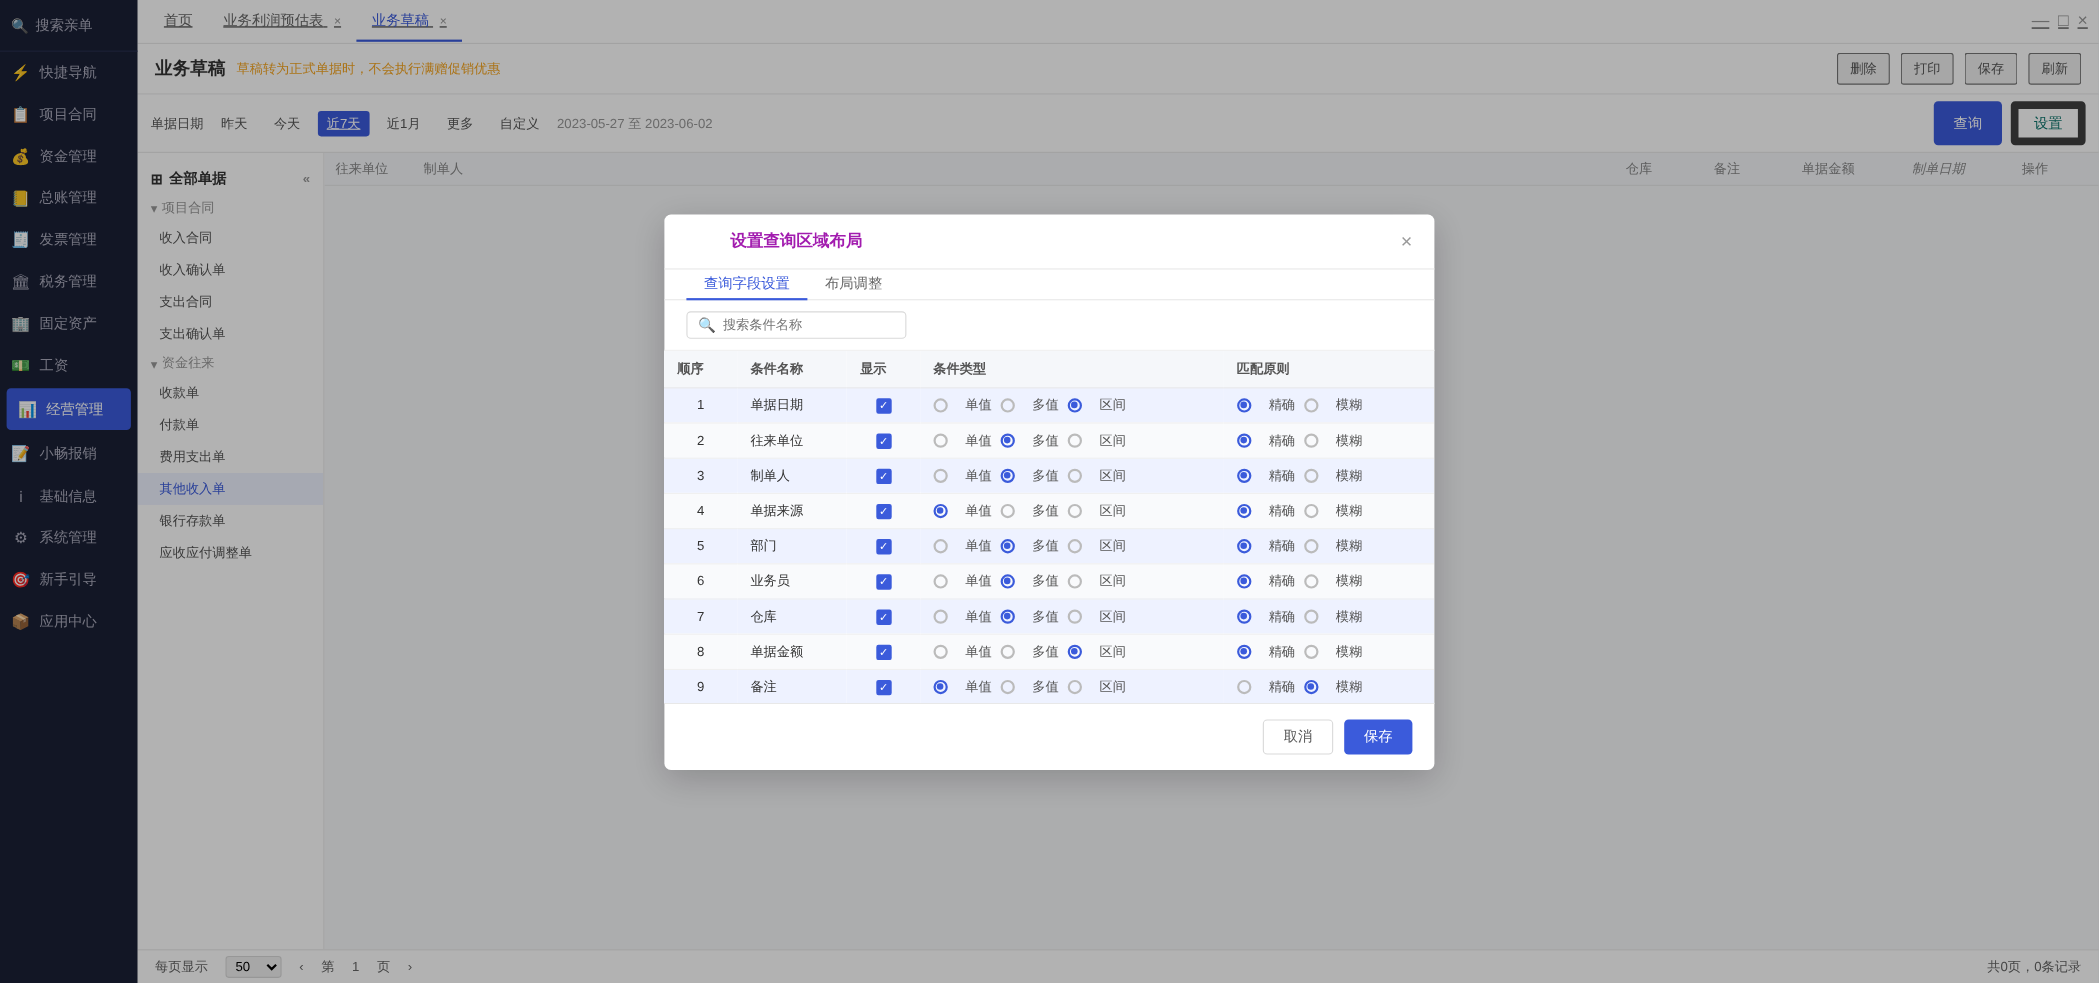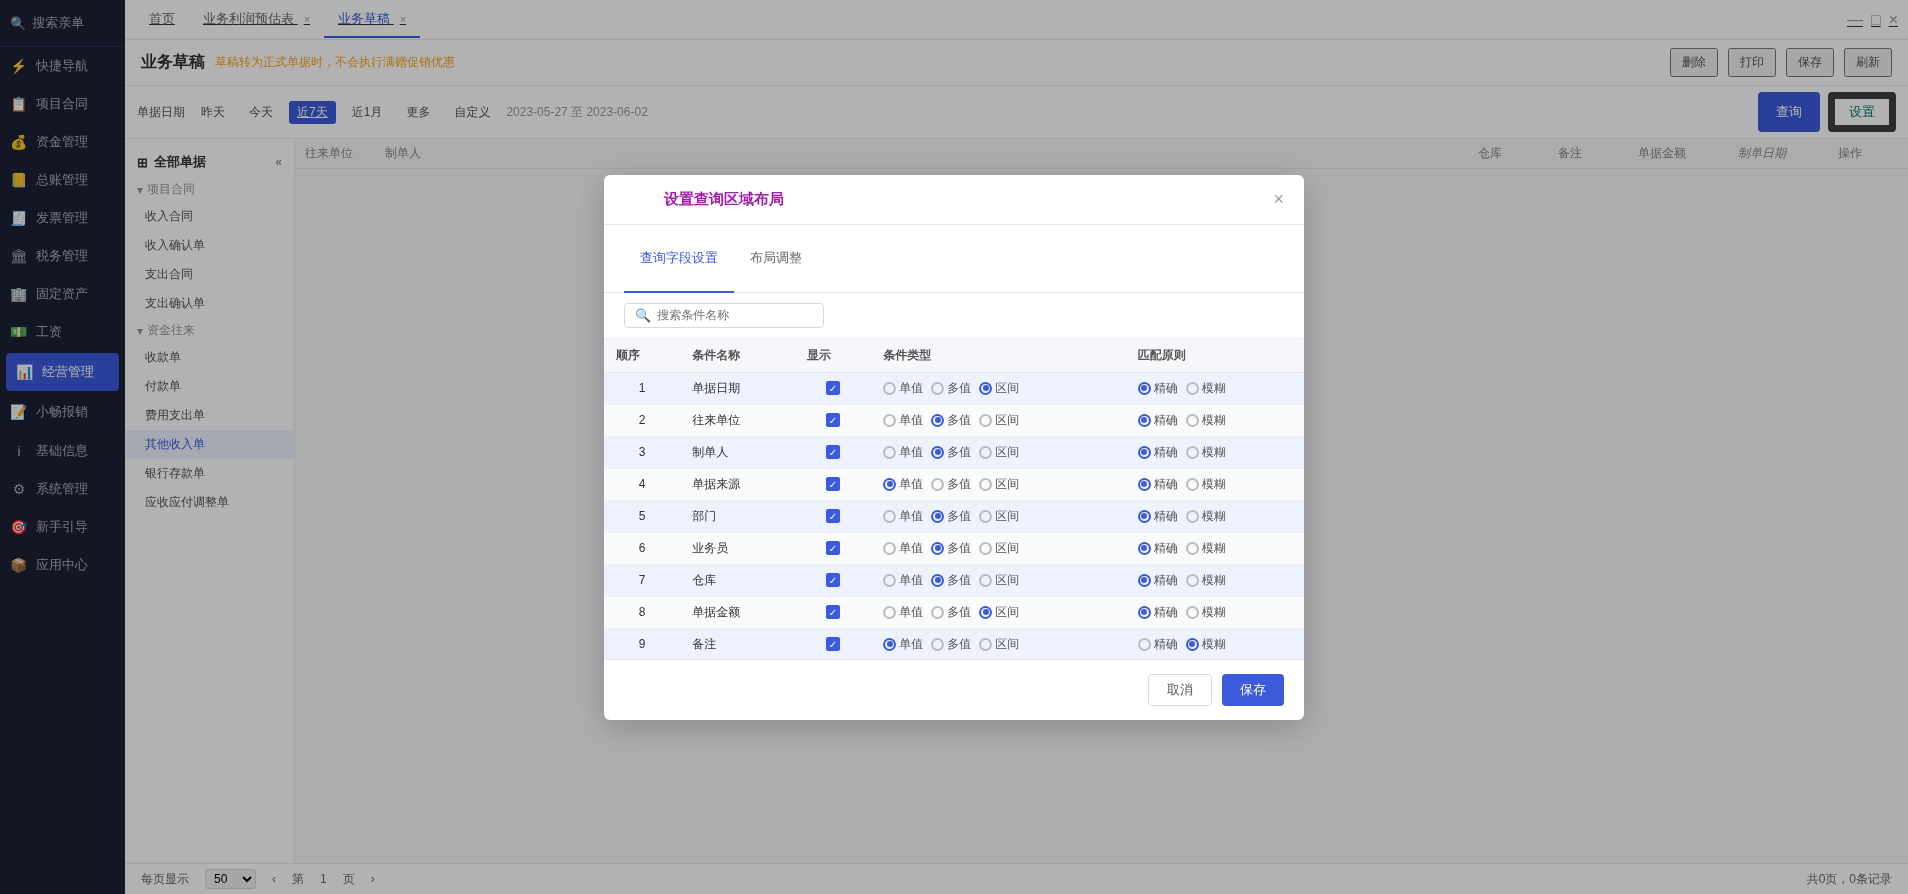--- a/index.html
+++ b/index.html
@@ -104,21 +104,21 @@
       display: flex; align-items: center; justify-content: space-between;
     }
     .dialog-title { font-size: 15px; font-weight: bold; color: #a21caf; margin-left: 40px; }
     .dialog-close { font-size: 18px; color: #999; cursor: pointer; }
 
     
     .dialog-tabs {
       display: flex; border-bottom: 1px solid #e8e8e8; padding: 0 20px;
     }
     .dialog-tab {
-      padding: 24px 16px; font-size: 13px; color: #666; cursor: pointer;
+      padding: 4px 16px; font-size: 13px; color: #666; cursor: pointer;
       border-bottom: 2px solid transparent; margin-bottom: -1px;
     }
     .dialog-tab.active { color: #3b5bdb; border-bottom: 2px solid #3b5bdb; }
 
     
     .dialog-search {
       padding: 10px 20px; border-bottom: 1px solid #f0f0f0;
     }
     .dialog-search-inner {
       display: flex; align-items: center; border: 1px solid #d9d9d9;
@@ -151,21 +151,21 @@
     
     .cb {
       width: 14px; height: 14px; border: 2px solid #3b5bdb; border-radius: 2px;
       background: #3b5bdb; display: inline-flex; align-items: center; justify-content: center;
       cursor: pointer;
     }
     .cb::after { content: '✓'; color: #fff; font-size: 10px; }
 
     
     .radio-group { display: flex; align-items: center; gap: 8px; }
-    .radio-wrap { display: flex; align-items: center; gap: 3px; cursor: pointer; }
+    .radio-wrap { display: flex; align-items: center; gap: 16px; cursor: pointer; }
     .radio {
       width: 13px; height: 13px; border-radius: 50%; border: 2px solid #bbb;
       display: inline-block; position: relative;
     }
     .radio.selected { border-color: #3b5bdb; }
     .radio.selected::after {
       content: ''; width: 6px; height: 6px; background: #3b5bdb;
       border-radius: 50%; position: absolute; top: 50%; left: 50%;
       transform: translate(-50%, -50%);
     }

